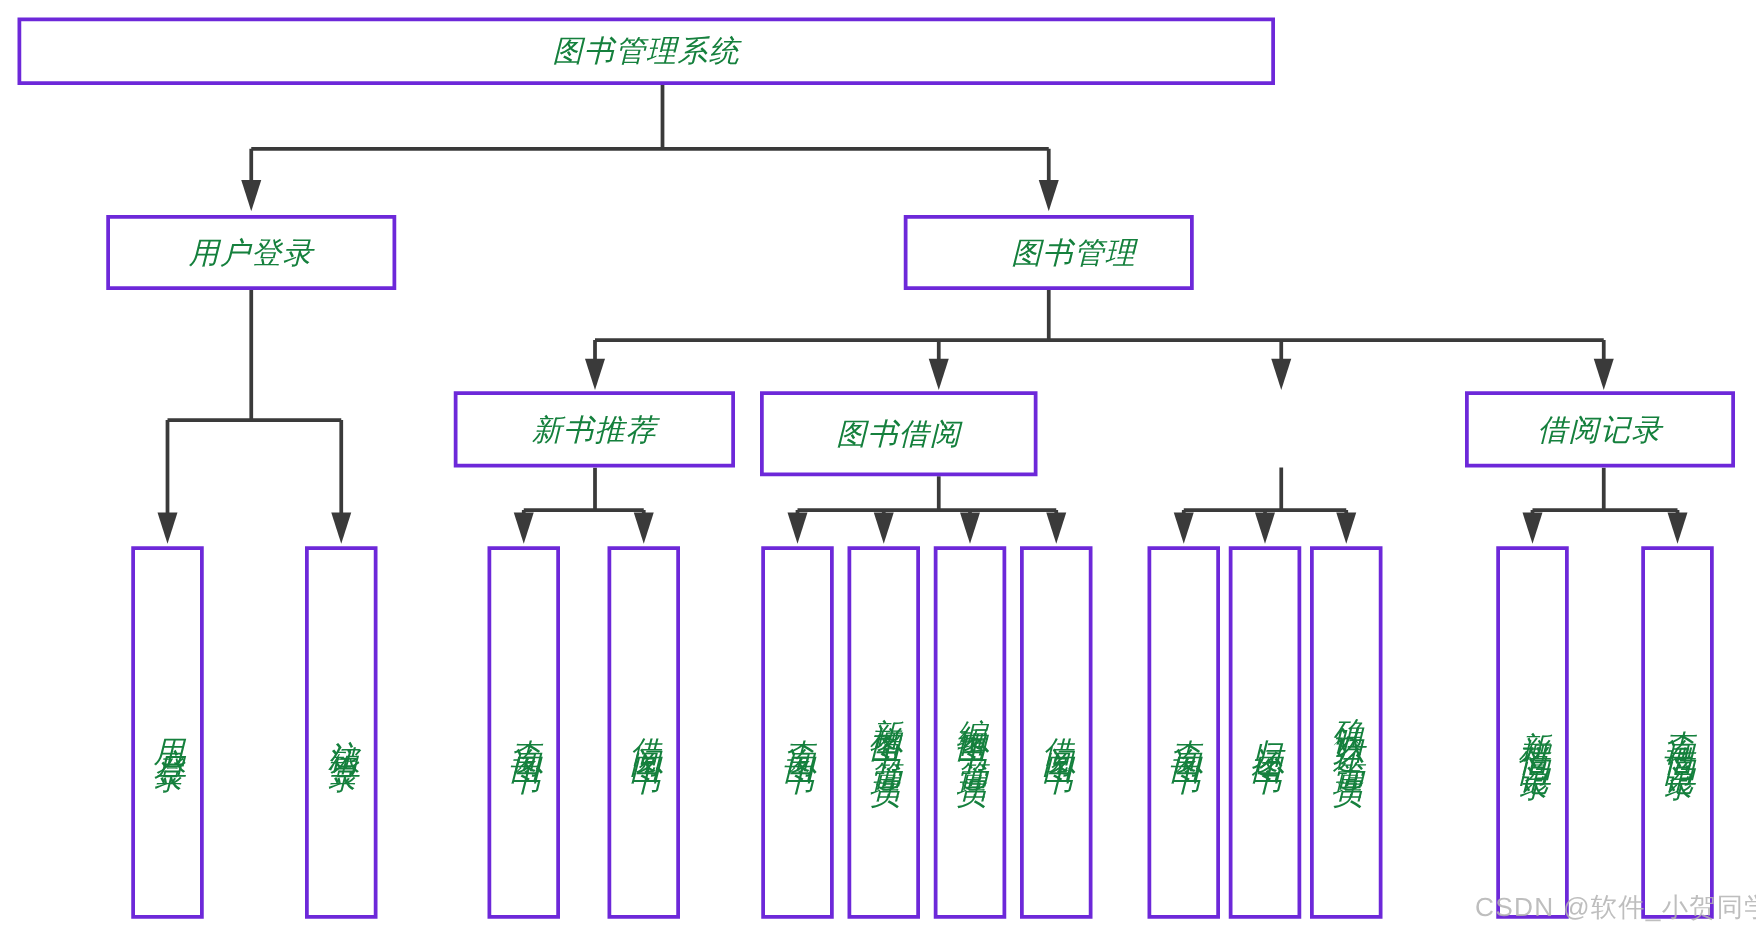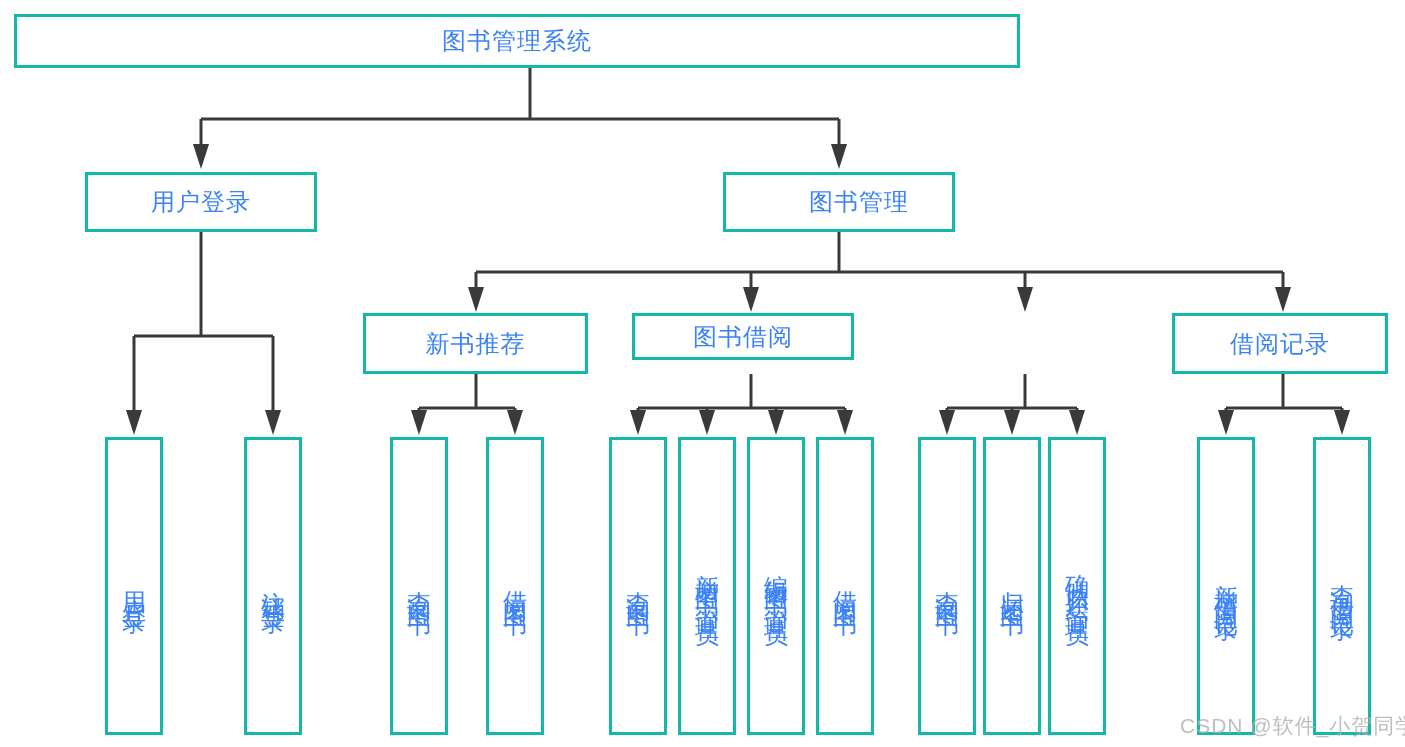--- a/index.html
+++ b/index.html
@@ -13,30 +13,31 @@
   }
   .connectors {
     position: absolute;
     left: 0; top: 0;
     width: 1405px; height: 747px;
     z-index: 1;
   }
   .node {
     position: absolute;
     background: #ffffff;
-    border: 3px solid #14b8a6;
+    border: 3px solid #6d28d9;
     box-sizing: border-box;
     display: flex;
     align-items: center;
     justify-content: center;
-    color: #3b82f6;
+    color: #15803d;
     font-size: 24px;
     letter-spacing: 1px;
     z-index: 2;
     white-space: nowrap;
+    font-style: italic;
   }
   .node.h { height: 60px; }
   .node.v {
     width: 58px;
     height: 298px;
     top: 437px;
   }
   .node.v .vtext {
     writing-mode: vertical-rl;
     text-orientation: mixed;
@@ -129,21 +130,21 @@
       <polygon points="1334,410 1350,410 1342,435"></polygon>
     </g>
   </svg>
 
   <div class="node h" style="left:14px; top:14px; width:1006px; height:54px;">图书管理系统</div>
 
   <div class="node h" style="left:85px; top:172px; width:232px;">用户登录</div>
   <div class="node h" style="left:723px; top:172px; width:232px;padding-left:40px;">图书管理</div>
 
   <div class="node h" style="left:363px; top:313px; width:225px; height:61px;text-align:center;">新书推荐</div>
-  <div class="node h" style="left:632px; top:313px; width:222px; height:47px;">图书借阅</div>
+  <div class="node h" style="left:608px; top:313px; width:222px; height:68px;">图书借阅</div>
   <div class="node h" style="left:1172px; top:313px; width:216px; height:61px;">借阅记录</div>
 
   <div class="node v" style="left:105px;">
     <span class="vtext">用户登录</span>
   </div>
   <div class="node v" style="left:244px;">
     <span class="vtext">注销登录</span>
   </div>
 
   <div class="node v" style="left:390px;">

